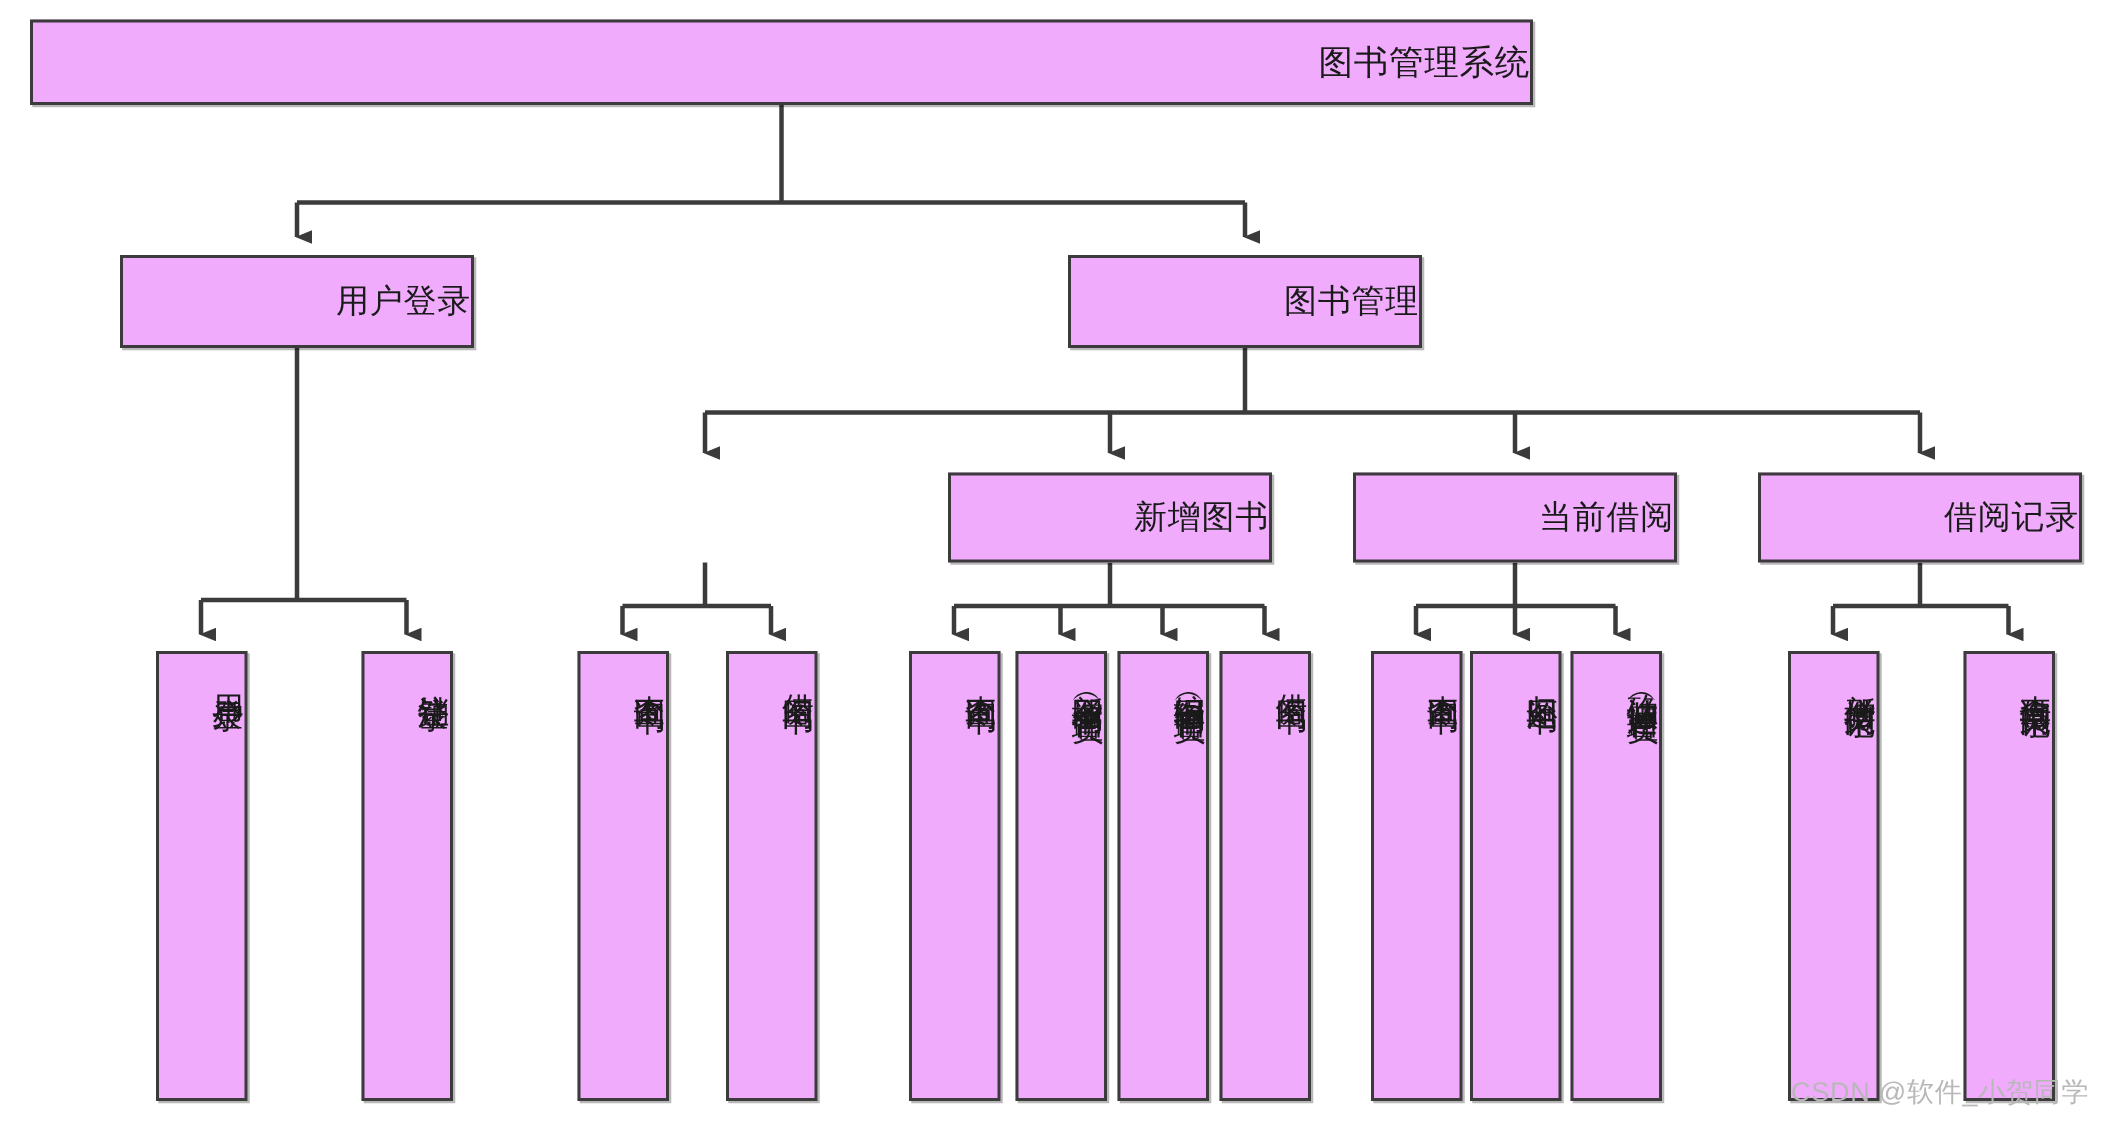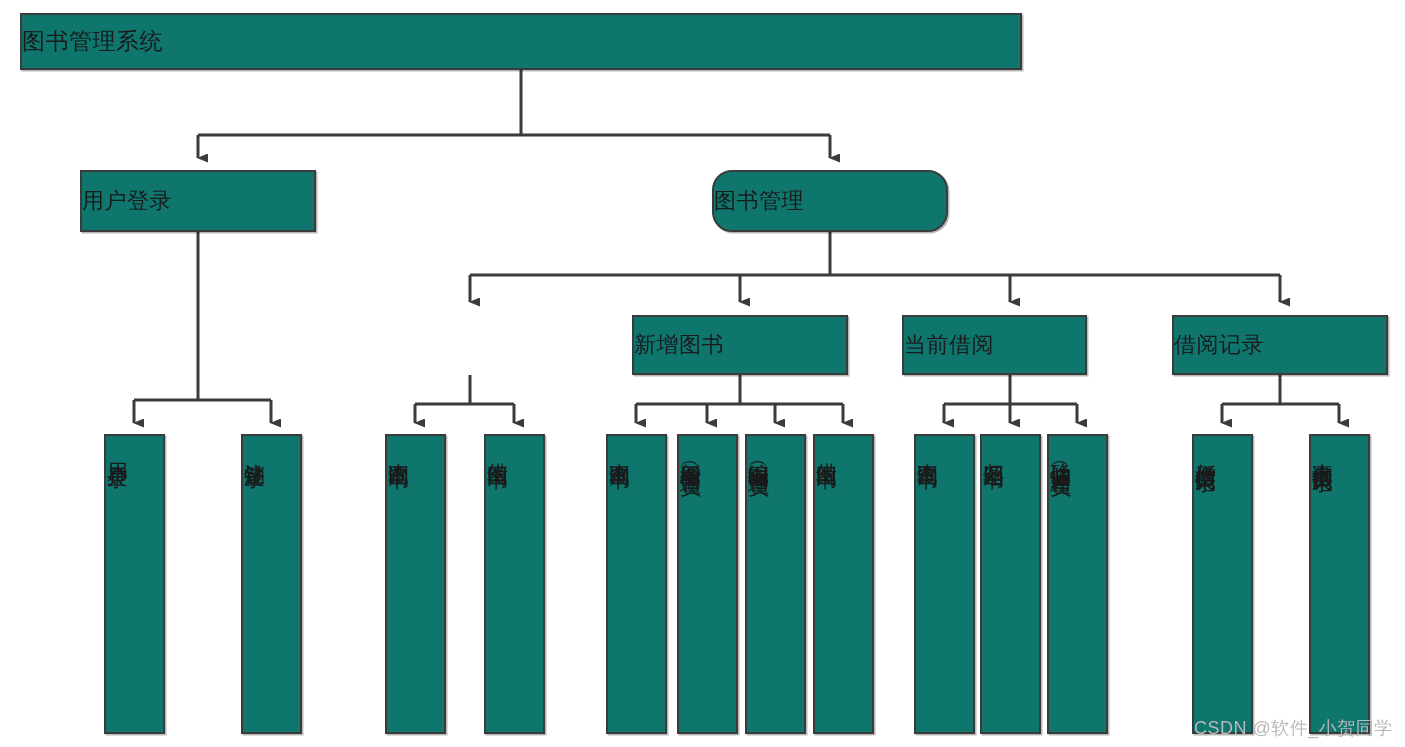--- a/index.html
+++ b/index.html
@@ -23,24 +23,24 @@
     left: 0;
     top: 0;
     width: 1405px;
     height: 747px;
     pointer-events: none;
   }
   .node {
     position: absolute;
     box-sizing: border-box;
     border: 2px solid #3b3b3b;
-    background: #0f766e;
+    background: #f0abfc;
     display: flex;
     align-items: center;
-    justify-content: flex-start;
+    justify-content: flex-end;
     box-shadow: 1.5px 1.5px 0 rgba(0,0,0,0.28);
   }
   .node .label {
     font-size: 22px;
     line-height: 1.25;
     color: #1a1a1a;
     letter-spacing: 0.5px;
     white-space: nowrap;
     text-align: center;
   }
@@ -121,28 +121,28 @@
     </g>
   </svg>
 
   <div class="node root" style="left:20px; top:13px; width:1002px; height:57px;">
     <span class="label">图书管理系统</span>
   </div>
 
   <div class="node" style="left:80px; top:170px; width:236px; height:62px;">
     <span class="label">用户登录</span>
   </div>
-  <div class="node" style="left:712px; top:170px; width:236px; height:62px;border-radius:20px;">
+  <div class="node" style="left:712px; top:170px; width:236px; height:62px;">
     <span class="label">图书管理</span>
   </div>
 
   <div class="node" style="left:632px; top:315px; width:216px; height:60px;">
     <span class="label">新增图书</span>
   </div>
-  <div class="node" style="left:902px; top:315px; width:185px; height:60px;">
+  <div class="node" style="left:902px; top:315px; width:216px; height:60px;">
     <span class="label">当前借阅</span>
   </div>
   <div class="node" style="left:1172px; top:315px; width:216px; height:60px;">
     <span class="label">借阅记录</span>
   </div>
 
   <div class="node leaf" style="left:104px; top:434px; width:61px; height:300px;">
     <span class="label">用户登录</span>
   </div>
   <div class="node leaf" style="left:241px; top:434px; width:61px; height:300px;">

